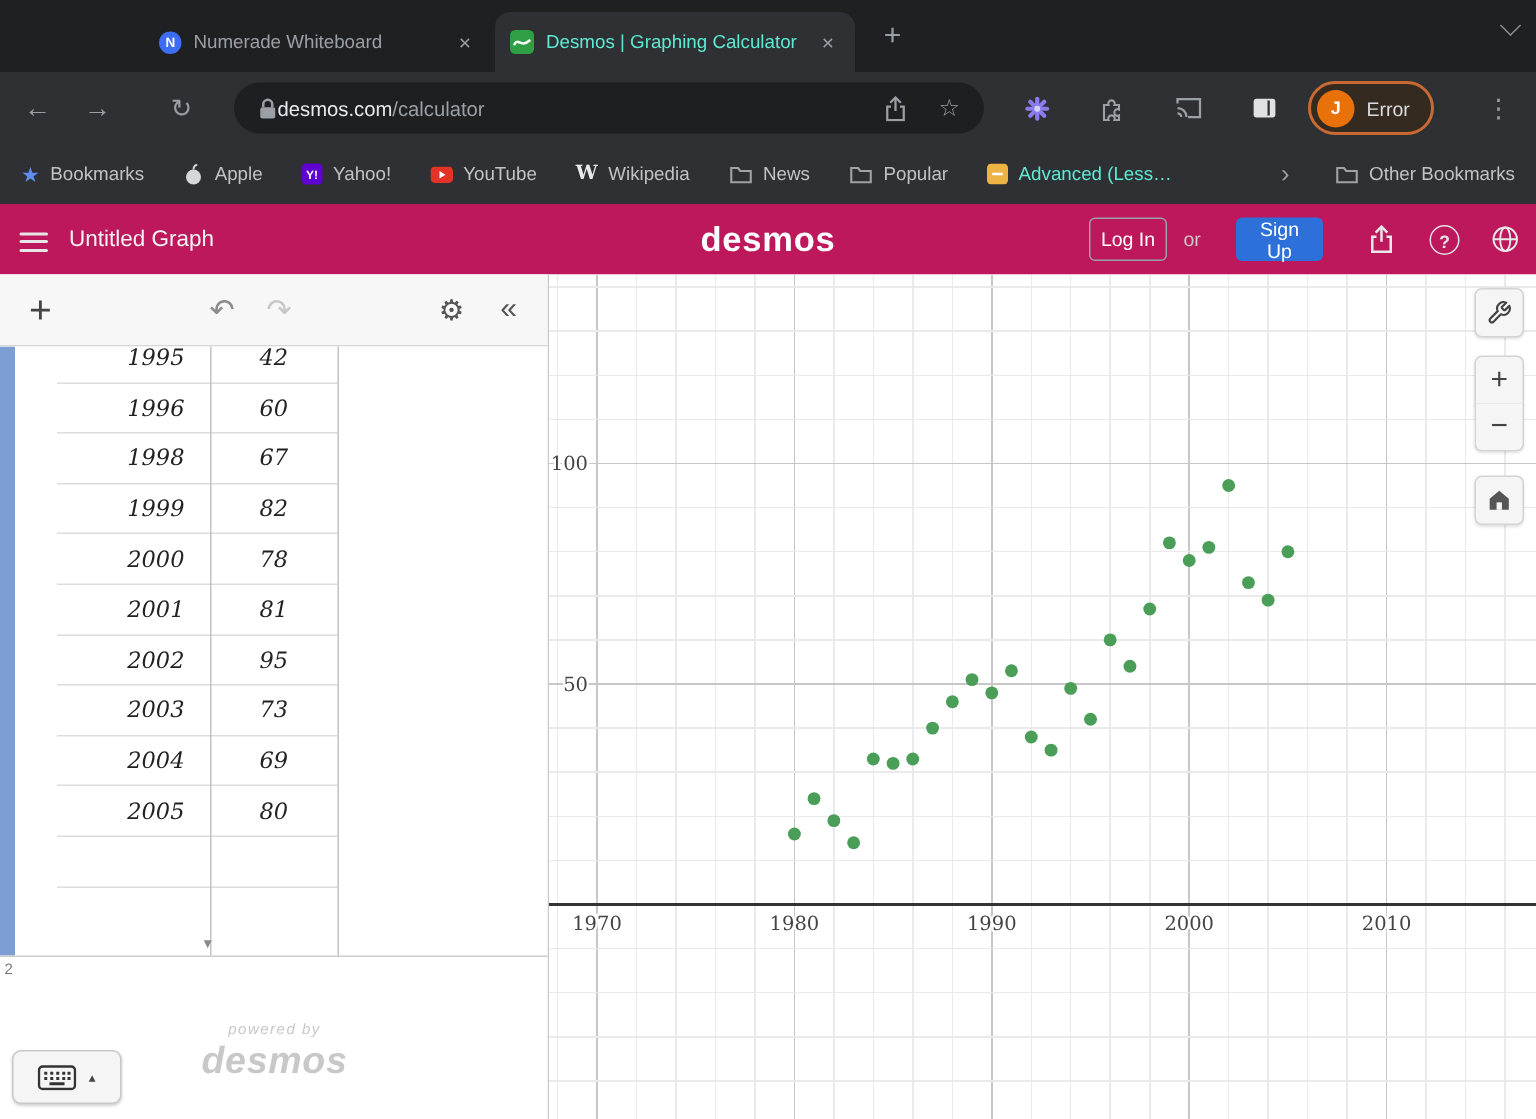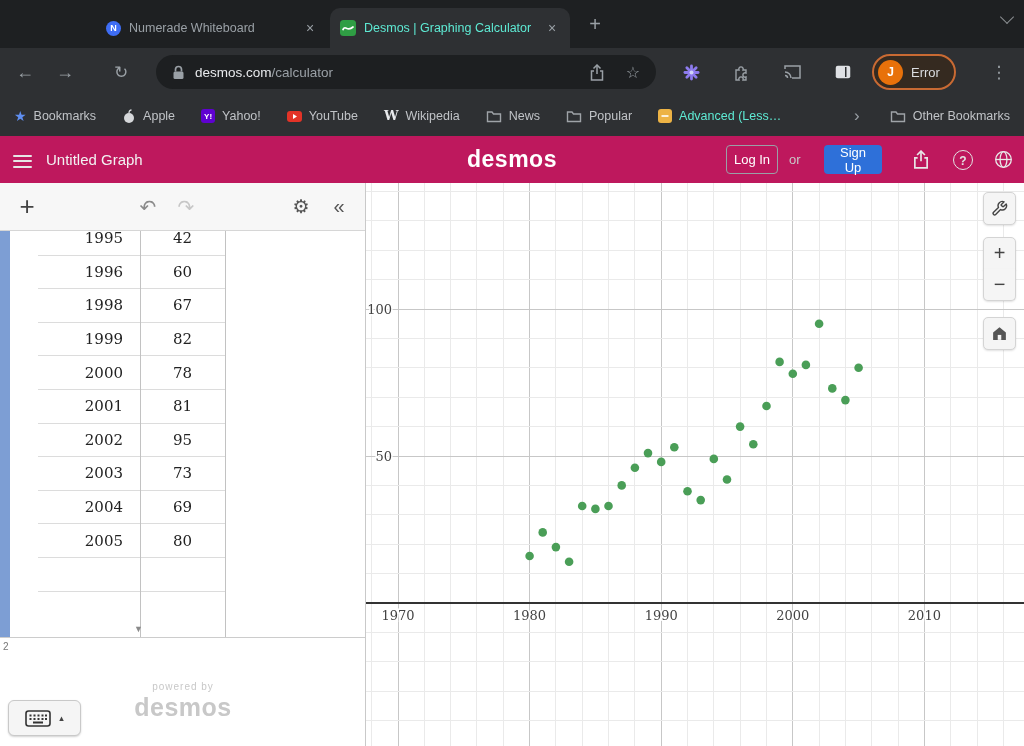--- a/index.html
+++ b/index.html
@@ -23,21 +23,21 @@
 
   
   .navbar{position:absolute;left:0;top:48px;width:1024px;height:48px;background:#2e3033;}
   .nav-icon{position:absolute;top:0;height:48px;display:flex;align-items:center;justify-content:center;color:#9aa0a6;}
   .nav-back{left:10px;width:30px;font-size:18px;}
   .nav-fwd{left:50px;width:30px;font-size:18px;}
   .nav-reload{left:106px;width:30px;font-size:17px;}
   .addressbar{position:absolute;left:156px;top:7px;width:500px;height:34px;background:#1d1f21;border-radius:17px;
               display:flex;align-items:center;}
   .addr-lock{margin-left:16px;display:flex;}
-  .addr-text{margin-left:10px;font-size:13.5px;}
+  .addr-text{font-size:13.5px;}
   .url-domain{color:#e8eaed;}
   .url-path{color:#9aa0a6;}
   .addr-spacer{flex:1;}
   .addr-share{display:flex;margin-right:22px;}
   .addr-star{color:#9aa0a6;font-size:16px;margin-right:16px;}
   .ext-icon{position:absolute;top:0;height:48px;display:flex;align-items:center;justify-content:center;width:26px;}
   .ext-colorful{left:678px;}
   .ext-puzzle{left:728px;}
   .ext-cast{left:779px;}
   .ext-sidebar{left:830px;}
@@ -89,31 +89,31 @@
   .et-item{position:absolute;top:0;height:47px;display:flex;align-items:center;justify-content:center;}
   .et-add{left:10px;width:34px;font-size:26px;color:#444;}
   .et-undo{left:132px;width:32px;font-size:20px;color:#8b8b8b;}
   .et-redo{left:170px;width:32px;font-size:20px;color:#c7c7c7;}
   .et-gear{right:46px;width:36px;font-size:19px;color:#555;}
   .et-collapse{right:8px;width:36px;font-size:20px;color:#555;}
 
   .expr-list{position:absolute;left:0;top:48px;right:0;bottom:0;overflow:hidden;background:#fff;}
   .sel-strip{position:absolute;left:0;top:0;width:10px;height:406px;background:#7d9ed4;}
   .table-wrap{position:absolute;left:38px;top:-9px;width:187px;}
-  .trow{display:flex;height:33.6px;}
+  .trow{display:flex;height:33.6px;font-style:italic;}
   .tcell{box-sizing:border-box;border-bottom:1px solid #dcdcdc;font-family:"DejaVu Serif","Liberation Serif",serif;
          font-size:15px;color:#222;display:flex;align-items:center;}
   .c1{width:102px;justify-content:flex-end;padding-right:17px;}
   .c2{width:85px;justify-content:center;}
   .vline1{position:absolute;left:140px;top:0;width:1px;height:406px;background:#c2c2c2;}
   .vline2{position:absolute;left:225px;top:0;width:1px;height:406px;background:#c2c2c2;}
   .tbl-arrow{position:absolute;left:134px;top:393px;font-size:9px;color:#8a8a8a;}
   .expr-divider{position:absolute;left:0;top:406px;width:366px;height:1px;background:#ccc;}
   .gutter-num{position:absolute;left:3px;top:410px;font-size:10px;color:#777;}
-  .wm{position:absolute;left:0;top:450px;width:366px;text-align:center;color:#c8c8c8;}
+  .wm{position:absolute;left:0;top:450px;width:366px;text-align:center;color:#c8c8c8;font-style:italic;}
   .wm-line1{font-size:10px;letter-spacing:1px;}
   .wm-line2{font-size:25px;font-weight:bold;letter-spacing:.5px;margin-top:1px;}
   .kbd-btn{position:absolute;left:8px;top:517px;width:73px;height:36px;background:#f5f5f5;border:1px solid #c9c9c9;
            border-radius:6px;box-shadow:0 1px 2px rgba(0,0,0,.18);display:flex;align-items:center;justify-content:center;gap:8px;box-sizing:border-box;}
   .kbd-caret{font-size:9px;color:#444;}
 
   
   .graph{position:absolute;left:366px;top:0;width:658px;height:563px;background:#fff;}
   .graph svg.plot{position:absolute;left:0;top:0;}
   .gtick{font-family:"DejaVu Serif","Liberation Serif",serif;font-size:13px;fill:#444;stroke:#fff;stroke-width:3px;paint-order:stroke;}

